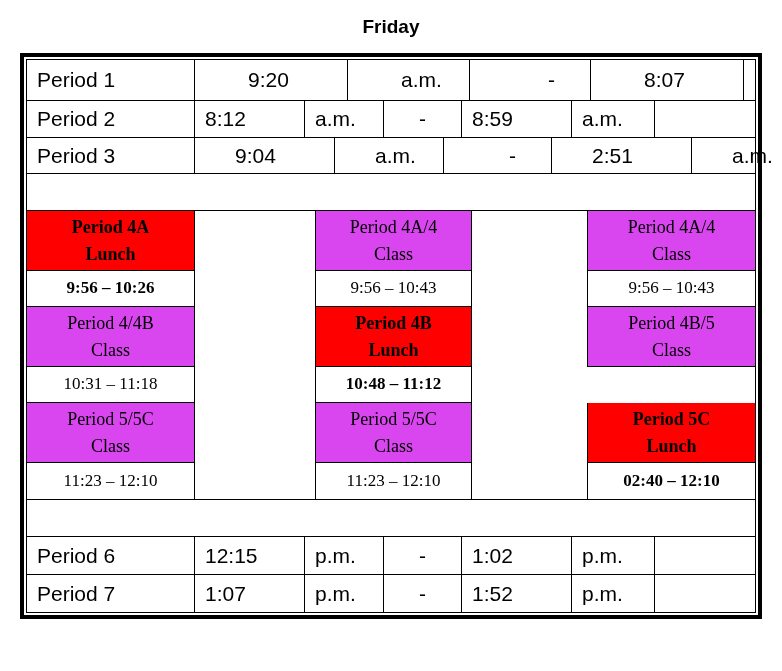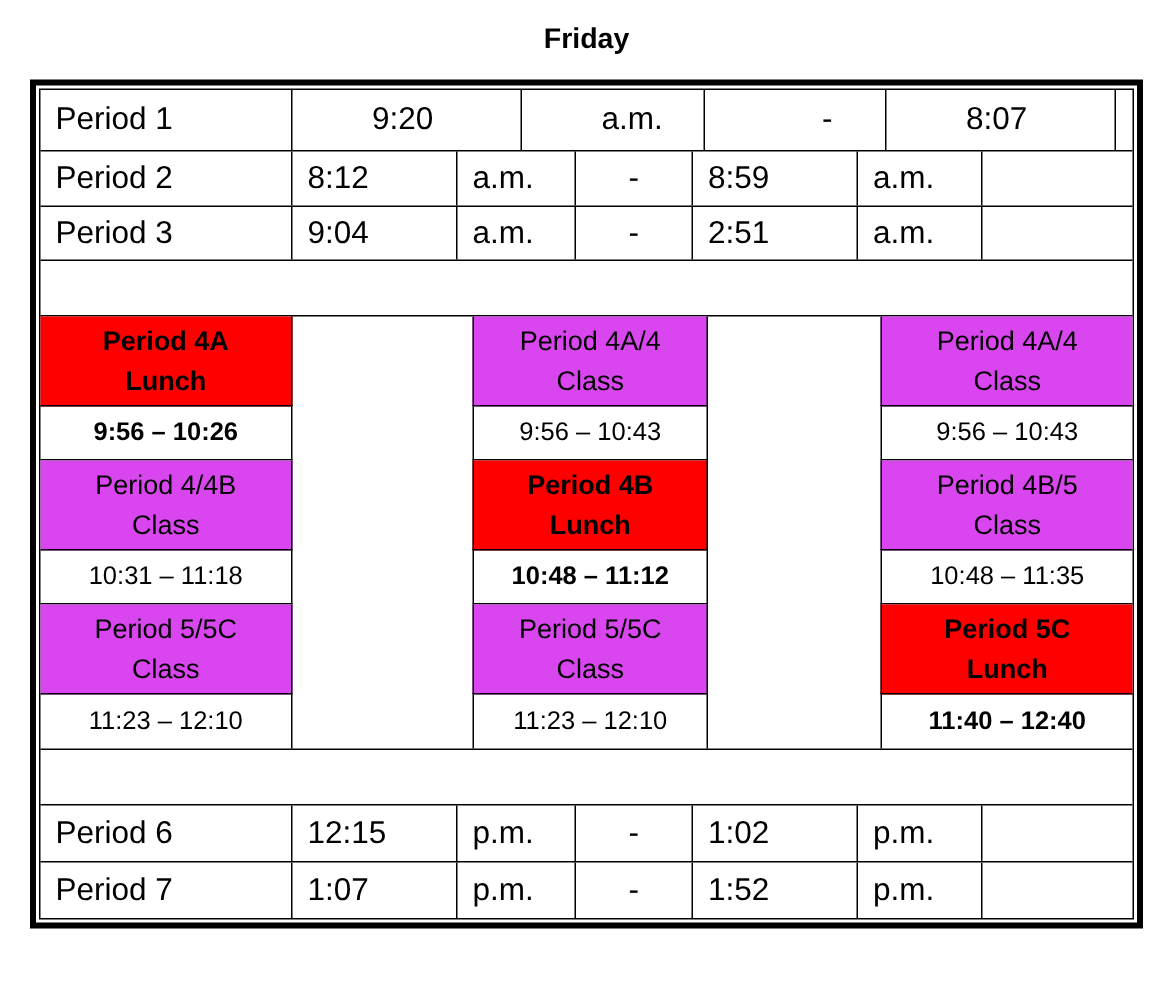--- a/index.html
+++ b/index.html
@@ -25,32 +25,33 @@
   }
   .trow > div {
     box-sizing:border-box; border-right:1px solid #000;
     display:flex; align-items:center; padding-left:10px;
     font-size:21px; overflow:hidden;
   }
   .trow > div:last-child { border-right:none; }
   .trow .dash { justify-content:center; padding-left:0; }
   .r-tall { height:40px;gap:43px; }
   .r-mid  { height:36px; }
-  .r-std  { height:35px; }
+  .r-std  { height:35px;gap:30px; }
   .r-bot  { height:37px; }
   .trow.no-bb { border-bottom:none; }
 
   .spacer { height:36px; border-bottom:1px solid #000; }
 
   
   .lunch {
     display:grid;
     grid-template-columns:168px 120px 157px 115px 1fr;
     grid-template-rows:60px 36px 60px 36px 60px 36px;
     border-bottom:1px solid #000;
+    font-family:Liberation Serif, serif;
   }
   .blk {
     box-sizing:border-box; display:flex; flex-direction:column;
     align-items:center; justify-content:center; text-align:center;
     font-size:18px; line-height:1.45; overflow:hidden;
   }
   .c1 { grid-column:1; border-right:1px solid #000; }
   .c3 { grid-column:3; border-left:1px solid #000; border-right:1px solid #000; }
   .c5 { grid-column:5; border-left:1px solid #000; }
   .gr1{grid-row:1}.gr2{grid-row:2}.gr3{grid-row:3}.gr4{grid-row:4}.gr5{grid-row:5}.gr6{grid-row:6}
@@ -136,26 +137,25 @@
 
         <div class="blk c5 gr1 hd gray">
           <span>Period 4A/4</span>
           <span>Class</span>
         </div>
         <div class="blk c5 gr2 tm">9:56 – 10:43</div>
         <div class="blk c5 gr3 hd gray">
           <span>Period 4B/5</span>
           <span>Class</span>
         </div>
-        <div class="blk c5 gr4 tm">10:48 – 11:35</div>
         <div class="blk c5 gr5 hd red">
           <span>Period 5C</span>
           <span>Lunch</span>
         </div>
-        <div class="blk c5 gr6 tm bold">11:40 – 12:40</div>
+        <div class="blk c5 gr6 tm bold">02:40 – 12:10</div>
       </div>
 
       <div class="spacer"></div>
 
       <div class="trow r-bot">
         <div>Period 6</div>
         <div>12:15</div>
         <div>p.m.</div>
         <div class="dash">-</div>
         <div>1:02</div>

